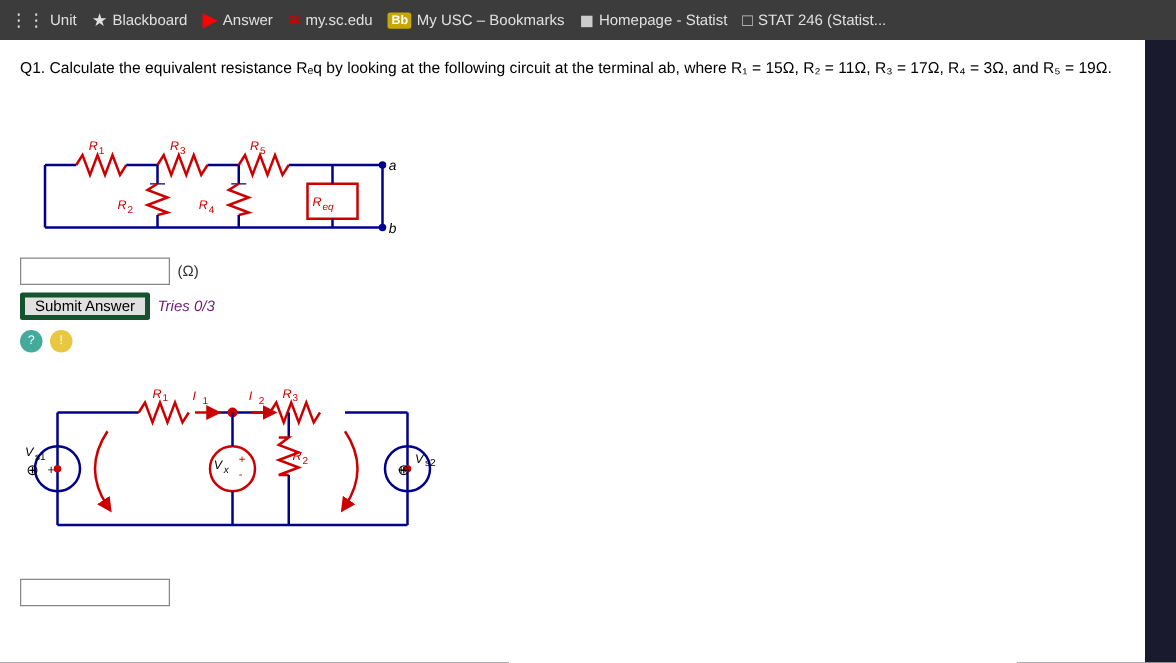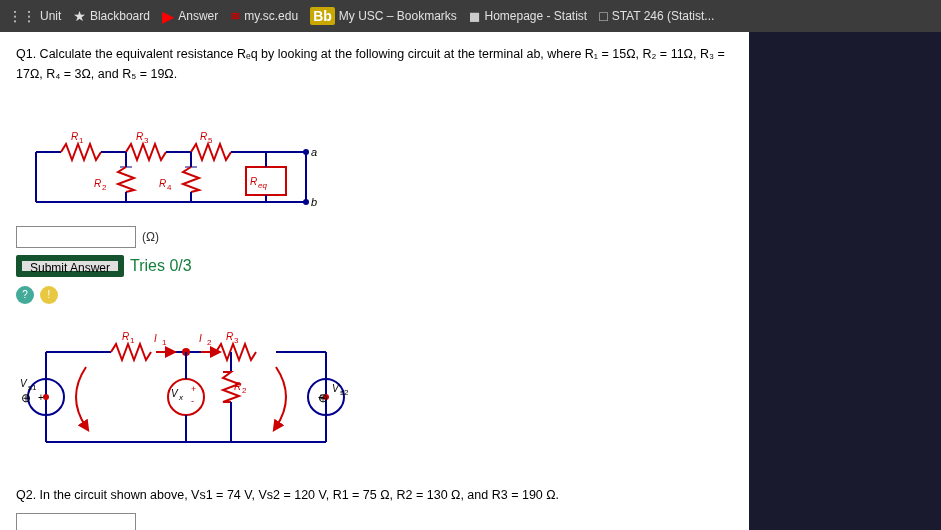--- a/index.html
+++ b/index.html
@@ -22,32 +22,32 @@
       align-items: center;
       gap: 4px;
       white-space: nowrap;
       cursor: pointer;
     }
     .bar-icon { font-size: 14px; }
     .yt-icon { color: #ff0000; font-size: 16px; }
     .bb-icon {
       background: #c8a800;
       color: #fff;
-      font-size: 14px;
+      font-size: 10px;
       font-weight: bold;
       padding: 1px 3px;
       border-radius: 2px;
     }
     .doc-icon { color: #ccc; font-size: 14px; }
     .favicon-sc { color: #cc0000; font-weight: bold; font-size: 12px; }
 
     
     .main-content {
       background: #fff;
-      width: 749px;
+      width: 916px;
       height: 498px;
       padding: 12px 16px;
       overflow-y: auto;
       font-size: 13px;
       line-height: 1.5;
     }
 
     
     .question-text {
       font-size: 12.5px;
@@ -75,28 +75,29 @@
       padding: 0 4px;
     }
     .unit-label {
       font-size: 12px;
       color: #333;
     }
     .submit-btn {
       height: 22px;
       padding: 0 8px;
       background: #e0e0e0;
-      border: 6px solid #14532d;
+      border: 4px solid #14532d;
       font-size: 12px;
       cursor: pointer;
       border-radius: 2px;
     }
     .tries-text {
-      font-size: 16px;
-      color: #15803d;
+      font-size: 12px;
+      color: #701a75;
+      font-style: italic;
     }
 
     .icons-row {
       display: flex;
       gap: 6px;
       margin: 8px 0;
       align-items: center;
     }
     .hint-icon {
       width: 18px;
@@ -291,19 +292,18 @@
       <path d="M 260,55 Q 280,85 260,115" stroke="#cc0000" stroke-width="2" fill="none" marker-end="url(#arrowRed)"></path>
 
       <defs>
         <marker id="arrowRed" markerWidth="6" markerHeight="6" refX="3" refY="3" orient="auto">
           <path d="M0,0 L6,3 L0,6 Z" fill="#cc0000"></path>
         </marker>
       </defs>
     </svg>
   </div>
 
-  <div class="question-text">Q2. In the circuit shown above, Vs1 = 74 V, Vs2 = 120 V, R1 = 75 Ω, R2 = 130 Ω, and R3 = 190 Ω.</div>
 
   <div class="answer-section">
     <input type="text" class="answer-input" value="" style="">
   </div>
 
 </div>
 
 </body></html>

